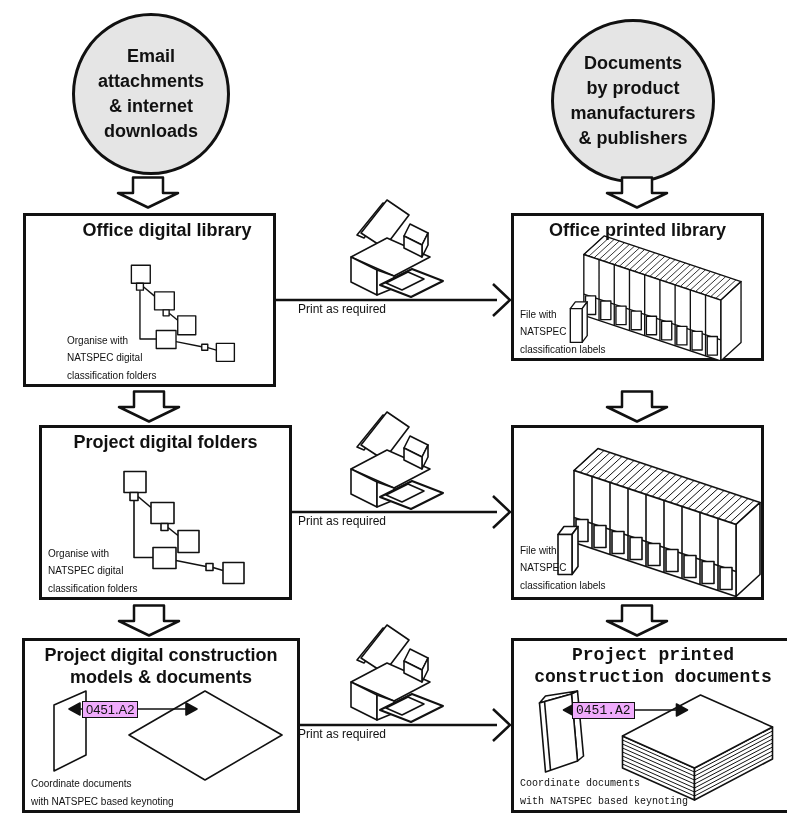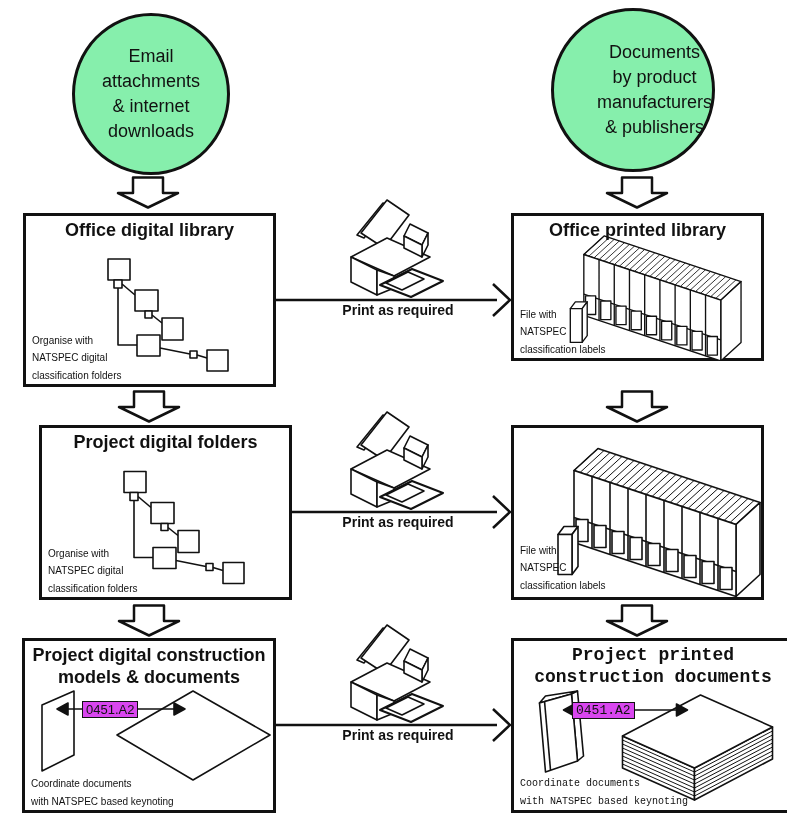--- a/index.html
+++ b/index.html
@@ -1,45 +1,45 @@
 <!DOCTYPE html>
 <html><head>
 <meta charset="utf-8">
 <style>
   html,body{margin:0;padding:0;background:#fff;}
   #stage{
     position:relative;width:787px;height:825px;background:#fff;overflow:hidden;
     font-family:"Liberation Sans",sans-serif;color:#111;
   }
   .circle{
-    position:absolute;border:3px solid #111;border-radius:50%;background:#86efac;
+    position:absolute;border:3px solid #111;border-radius:50%;background:#e5e5e5;
     display:flex;align-items:center;justify-content:center;text-align:center;
-    font-weight:normal;font-size:18px;line-height:25px;white-space:pre-line;box-sizing:border-box;
+    font-weight:bold;font-size:18px;line-height:25px;white-space:pre-line;box-sizing:border-box;
   }
   .box{
     position:absolute;border:3px solid #111;background:#fff;box-sizing:border-box;
   }
   .box-inner{position:relative;width:100%;height:100%;}
   .title{
     position:relative;z-index:2;text-align:center;font-weight:bold;
     font-size:18px;line-height:22px;margin-top:3px;white-space:pre-line;
   }
   .caption{
     position:absolute;z-index:2;left:6px;bottom:3px;
     font-size:10px;line-height:17.5px;white-space:pre-line;
   }
   .illu{position:absolute;left:0;top:0;width:100%;height:100%;z-index:1;}
   .darrow{position:absolute;}
   .parrow{position:absolute;}
   .printer{position:absolute;}
   .print-label{
-    position:absolute;width:200px;text-align:center;font-weight:bold;font-size:14px;
+    position:absolute;width:200px;text-align:left;font-weight:normal;font-size:12px;
   }
   .keynote{
-    position:absolute;z-index:3;background:#d946ef;border:1.5px solid #111;
+    position:absolute;z-index:3;background:#f0abfc;border:1.5px solid #111;
     font-size:13px;line-height:15px;padding:0 3px;white-space:nowrap;
   }
 </style>
 </head>
 <body>
 
 <svg width="0" height="0" style="position:absolute">
   <defs>
 
     <g id="g-tree" fill="#fff" stroke="#111" stroke-width="1.6" stroke-linejoin="round">
@@ -104,21 +104,21 @@
 </svg>
 
 <div id="stage">
 
   <div class="circle" style="left:72px;top:13px;width:158px;height:162px;">
     <span>Email
 attachments
 &amp; internet
 downloads</span>
   </div>
-  <div class="circle" style="left:551px;top:8px;width:164px;height:164px;justify-content:flex-end;">
+  <div class="circle" style="left:551px;top:19px;width:164px;height:164px;">
     <span>Documents
 by product
 manufacturers
 &amp; publishers</span>
   </div>
 
   <svg class="darrow" style="left:116px;top:176px" width="64" height="33" viewBox="0 0 64 33">
       <use href="#g-darrow"></use>
     </svg>
   <svg class="darrow" style="left:605px;top:176px" width="64" height="33" viewBox="0 0 64 33">
@@ -154,21 +154,21 @@
       <use href="#g-printer"></use>
     </svg>
   <svg class="printer" style="left:333px;top:620px" width="130" height="104" viewBox="0 0 130 104">
       <use href="#g-printer"></use>
     </svg>
 
   <div class="print-label" style="left:298px;top:302px">Print as required</div>
   <div class="print-label" style="left:298px;top:514px">Print as required</div>
   <div class="print-label" style="left:298px;top:727px">Print as required</div>
 
-  <div class="box" style="left:23px;top:213px;width:253px;height:174px;">
+  <div class="box" style="left:23px;top:213px;width:253px;height:174px;padding-left:35px;">
     <div class="box-inner">
       <div class="title">Office digital library</div>
       <svg class="illu" viewBox="0 0 247 168">
           <use href="#g-tree"></use>
         </svg>
       <div class="caption">Organise with
 NATSPEC digital
 classification folders</div>
     </div>
   </div>
@@ -201,21 +201,21 @@
     <div class="box-inner">
       <svg class="illu" viewBox="0 0 247 168">
           <use href="#g-binders"></use>
         </svg>
       <div class="caption">File with
 NATSPEC
 classification labels</div>
     </div>
   </div>
 
-  <div class="box" style="left:22px;top:638px;width:254px;height:175px;">
+  <div class="box" style="left:22px;top:638px;width:278px;height:175px;">
     <div class="box-inner">
       <div class="title">Project digital construction
 models &amp; documents</div>
       <svg class="illu" viewBox="0 0 248 169">
         <g fill="#fff" stroke="#111" stroke-width="1.6" stroke-linejoin="round">
           <polygon points="17,61 49,47 49,111 17,127"></polygon>
           <polygon points="92,91 168,47 245,91 168,136"></polygon>
           <line x1="36" y1="65" x2="156" y2="65"></line>
           <polygon points="32,65 43,59 43,71" fill="#111"></polygon>
           <polygon points="160,65 149,59 149,71" fill="#111"></polygon>

